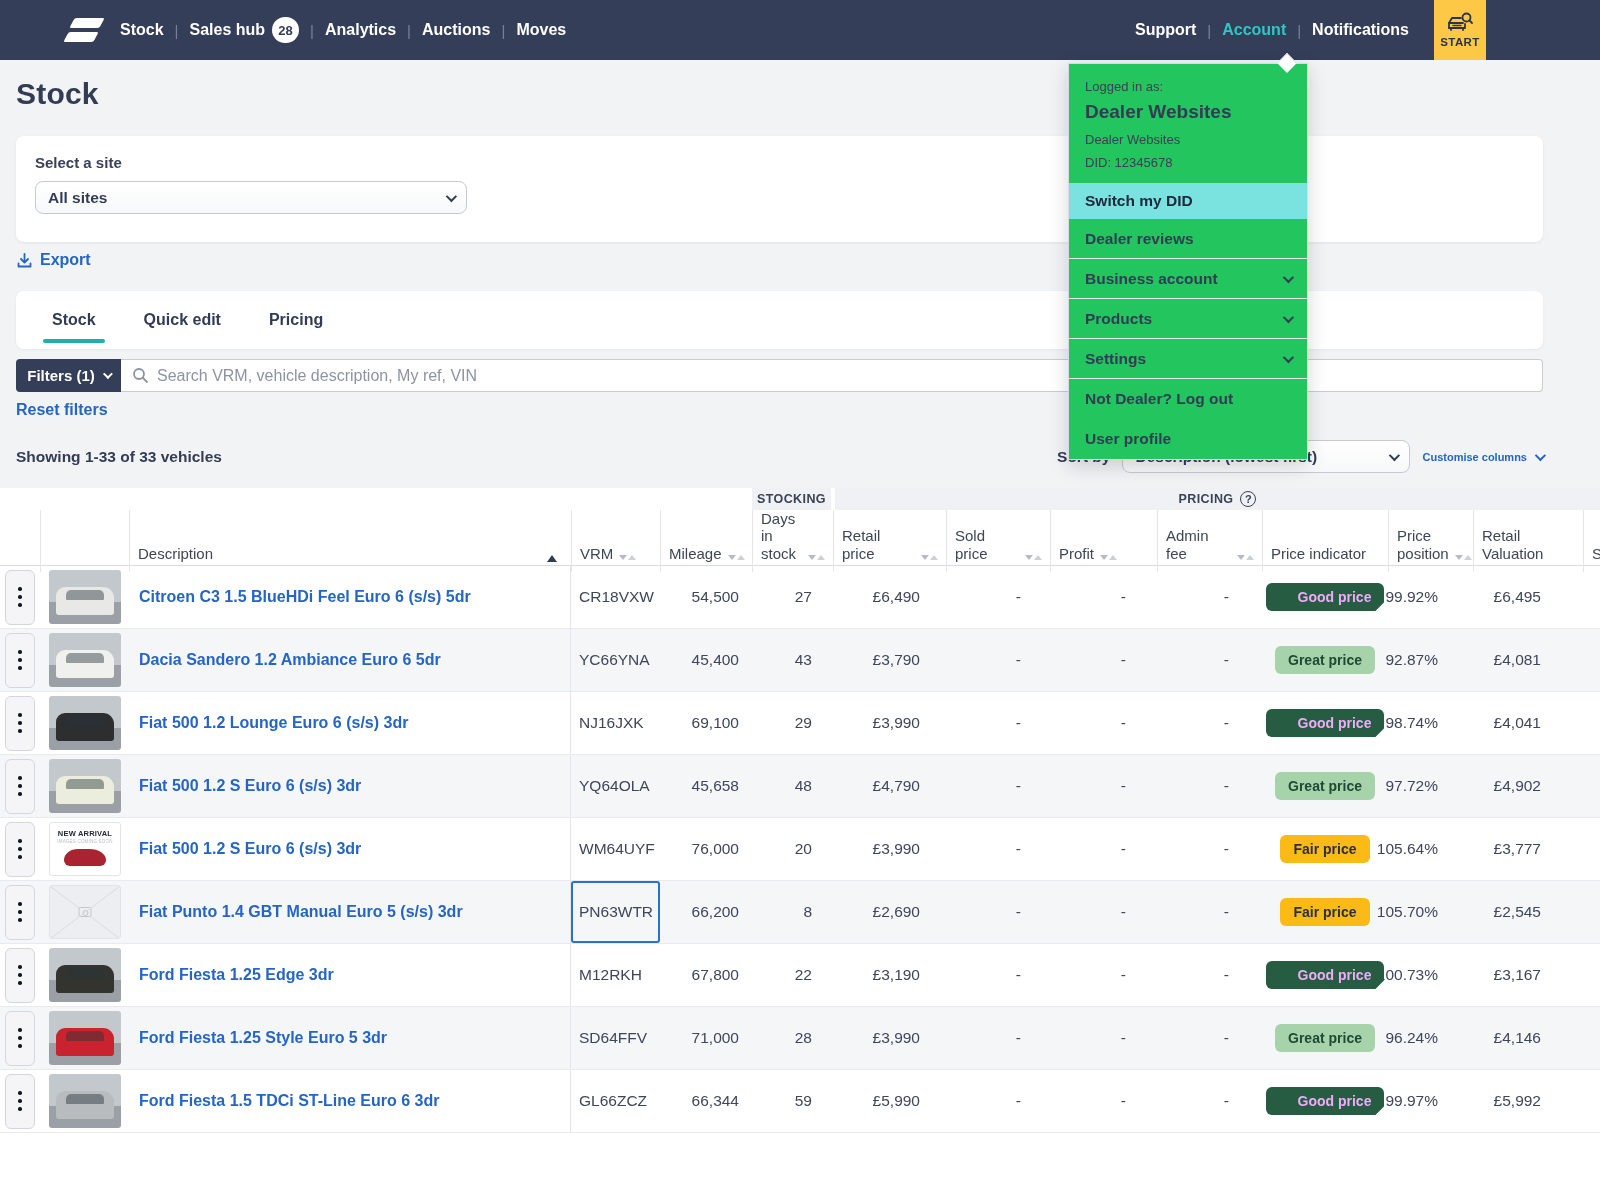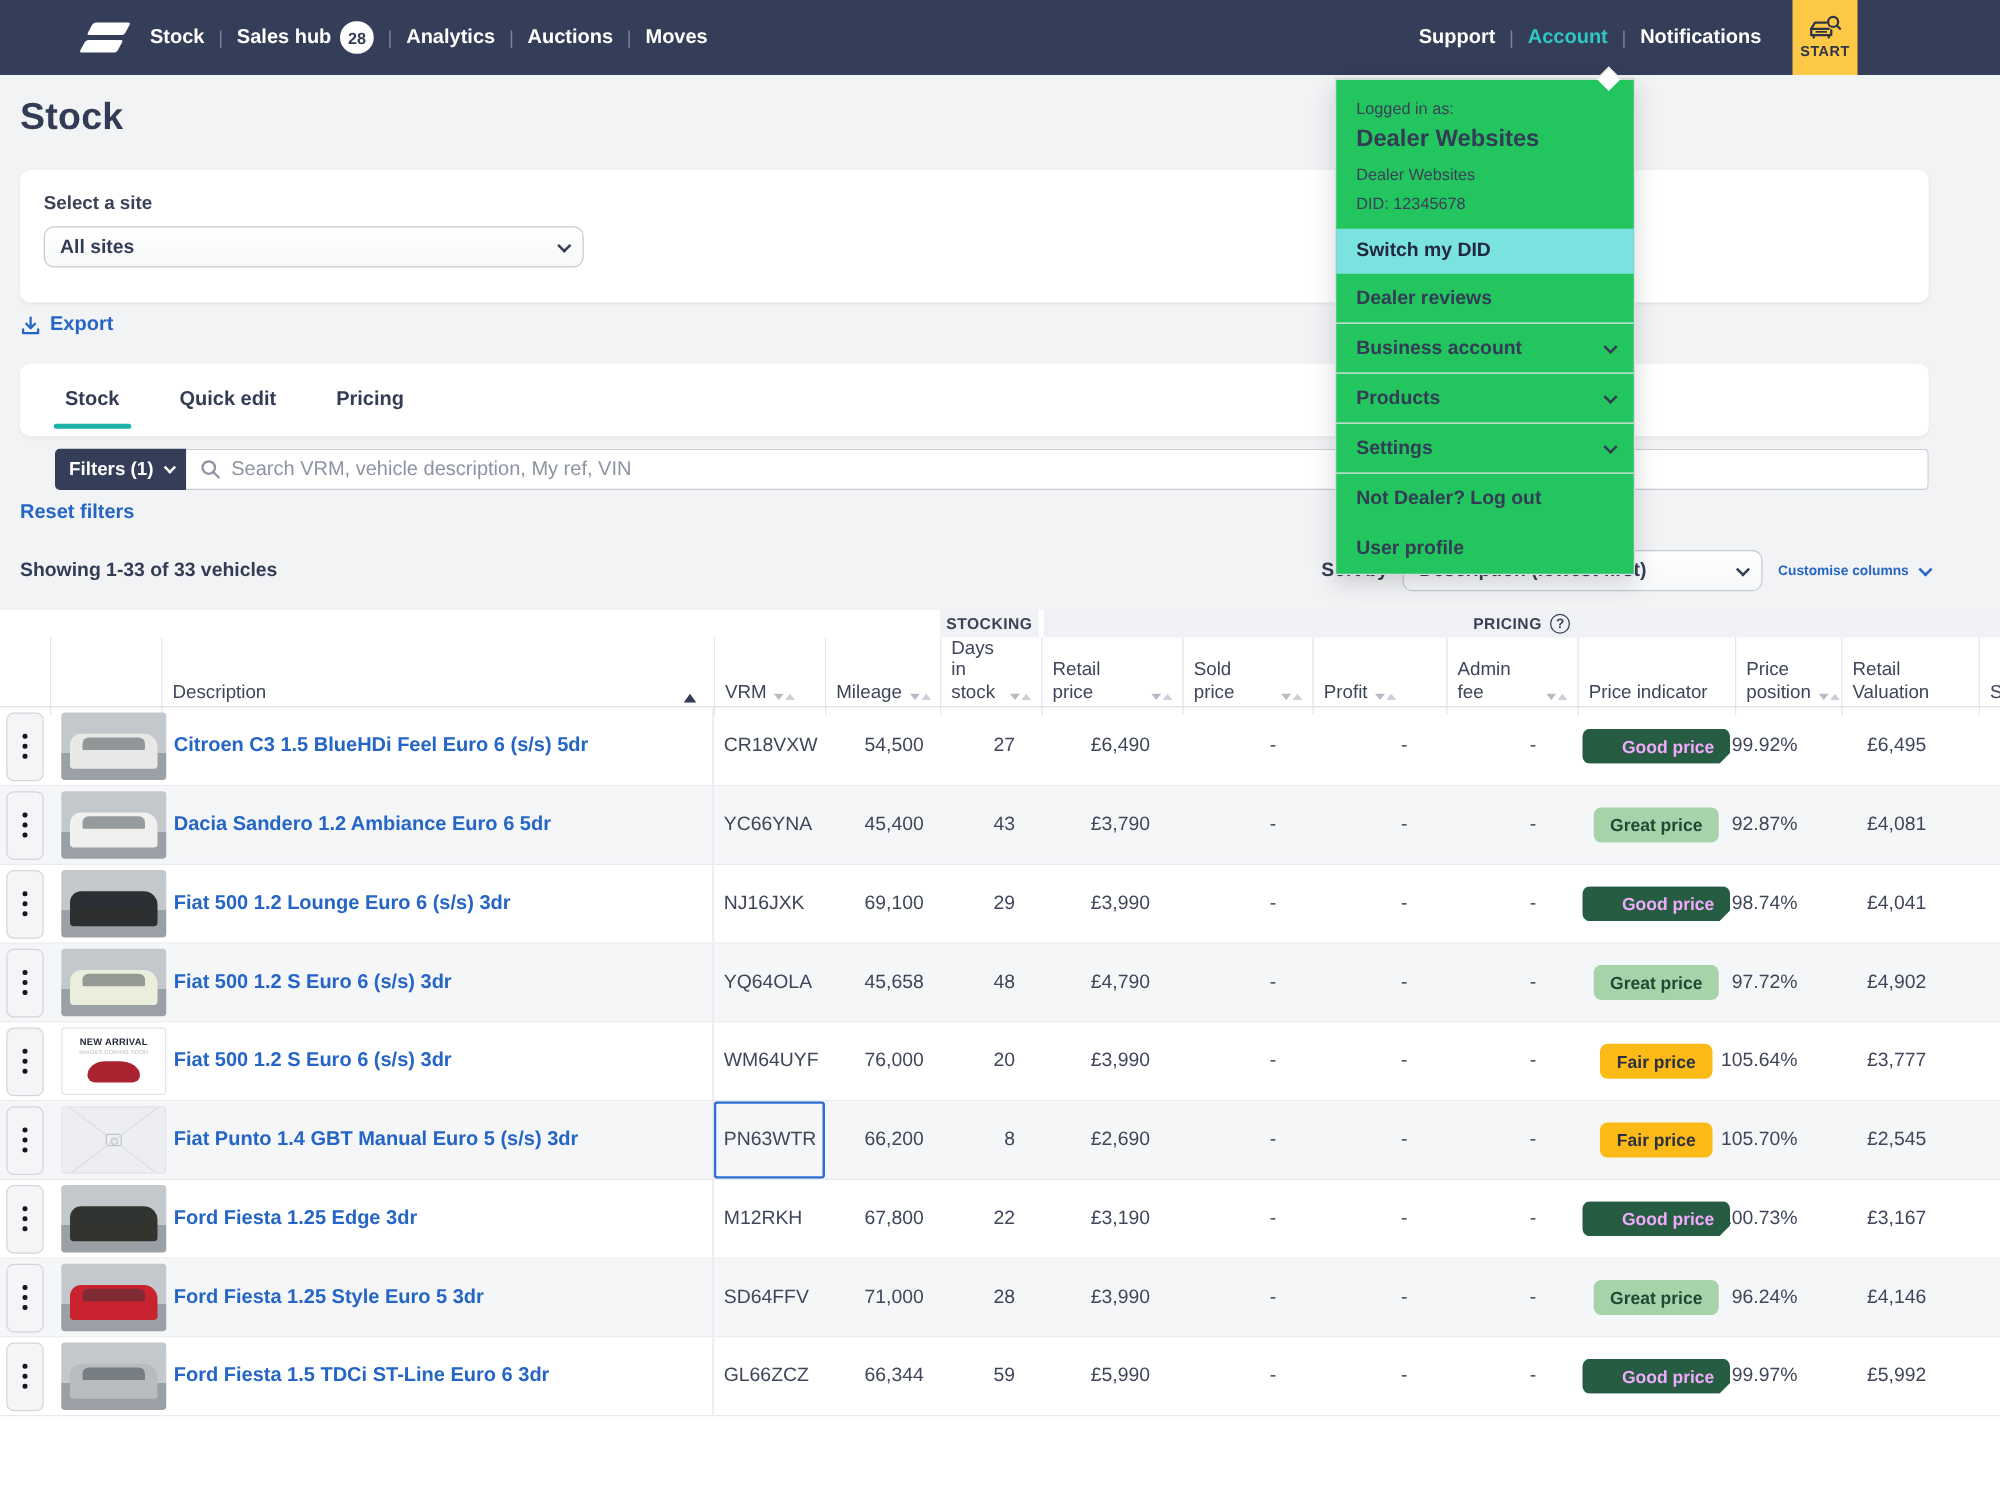--- a/index.html
+++ b/index.html
@@ -32,21 +32,21 @@
   .page-title{font-size:30px;font-weight:800;color:#333c55;margin-top:17px;letter-spacing:.2px;}
   .site-card{background:#fff;border-radius:8px;box-shadow:0 1px 3px rgba(40,45,60,.08);margin-top:25px;height:106px;padding:18px 19px;}
   .field-label{font-size:15px;font-weight:700;color:#3a4158;}
   .select{margin-top:10px;height:33px;width:432px;background:linear-gradient(#fff,#f7f8f9);border:1px solid #c7cad2;border-radius:8px;display:flex;align-items:center;justify-content:space-between;padding:0 12px;font-size:15.5px;font-weight:600;color:#333c55;cursor:pointer;}
   .chev{width:8px;height:8px;border-right:2.2px solid currentColor;border-bottom:2.2px solid currentColor;transform:rotate(45deg) translateY(-2px);flex:none;}
   .export-row{margin-top:9px;display:flex;align-items:center;gap:7px;color:var(--link);font-size:16px;font-weight:600;cursor:pointer;width:max-content;}
   .tabsbar{margin-top:22px;background:#fff;border-radius:8px;height:58px;display:flex;align-items:stretch;padding-left:27px;gap:30px;box-shadow:0 1px 3px rgba(40,45,60,.06);}
   .tab{display:flex;align-items:center;font-size:16px;font-weight:600;color:#333c55;position:relative;cursor:pointer;padding:0 9px;}
   .tab.active::after{content:"";position:absolute;left:0;right:0;bottom:6px;height:4px;background:var(--tabteal);border-radius:2px;}
   .filterbar{margin-top:10px;display:flex;height:33px;}
-  .filters-btn{width:105px;background:var(--navy);color:#fff;border:none;border-radius:4px 0 0 4px;font-size:15px;font-weight:700;display:flex;align-items:center;justify-content:center;gap:8px;cursor:pointer;margin-left:28px;}
+  .filters-btn{width:105px;background:var(--navy);color:#fff;border:none;border-radius:4px 0 0 4px;font-size:15px;font-weight:700;display:flex;align-items:center;justify-content:center;gap:8px;cursor:pointer;}
   .filters-btn .chev{border-color:#fff;width:7px;height:7px;}
   .searchbox{flex:1;background:#fff;border:1px solid #c9ccd4;border-left:none;border-radius:0 4px 4px 0;display:flex;align-items:center;padding:0 11px;gap:8px;}
   .searchbox input{flex:1;border:none;outline:none;font-size:16px;color:#4d7c0f;background:transparent;}
   .searchbox input::placeholder{color:#8e93a3;}
   .reset-link{display:inline-block;margin-top:9px;color:var(--link);font-size:16px;font-weight:600;cursor:pointer;}
   .listmeta{margin-top:21px;display:flex;align-items:center;justify-content:space-between;}
   .showing{font-size:15.5px;font-weight:600;color:#333c55;}
   .sortgroup{display:flex;align-items:center;gap:12px;}
   .sort-label{font-size:15.5px;font-weight:600;color:#333c55;}
   .sort-select{width:288px;margin-top:0;}
@@ -72,21 +72,21 @@
   .tri.active-up{border-left:5px solid transparent;border-right:5px solid transparent;border-bottom:7px solid #333c55;}
   .h-cut{overflow:hidden;white-space:nowrap;}
 
   .trow{display:grid;grid-template-columns:var(--cols);height:63px;border-bottom:1px solid #e9eaee;background:#fff;}
   .trow:nth-child(even){background:#f5f6f8;}
   .cell{display:flex;align-items:center;height:100%;}
   .c-kebab{justify-content:center;}
   .kebab{width:30px;height:55px;background:#f5f5f7;border:1px solid #d4d6db;border-radius:6px;display:flex;flex-direction:column;align-items:center;justify-content:center;gap:4.5px;cursor:pointer;}
   .kebab .dot{width:3.5px;height:3.5px;border-radius:50%;background:#15181f;}
   .c-img{padding-left:9px;cursor:pointer;}
-  .thumb{width:84px;height:54px;border-radius:3px;position:relative;overflow:hidden;flex:none;}
+  .thumb{width:72px;height:54px;border-radius:3px;position:relative;overflow:hidden;flex:none;}
   .thumb-photo{background:linear-gradient(#c3c8cd 0 60%,#9ba0a6 60% 100%);}
   .thumb-photo .car{position:absolute;left:7px;right:7px;bottom:9px;height:28px;border-radius:9px 11px 3px 3px;}
   .thumb-photo .car::before{content:"";position:absolute;top:3px;left:10px;right:10px;height:10px;background:rgba(40,50,60,.45);border-radius:5px 5px 1px 1px;}
   .thumb-new{background:#fff;border:1px solid #e3e4e8;display:flex;flex-direction:column;align-items:center;padding-top:6px;}
   .na-title{font-size:7.5px;font-weight:800;color:#22283a;letter-spacing:.2px;}
   .na-sub{font-size:4.5px;color:#b9bcc6;margin-top:1px;letter-spacing:.2px;}
   .na-car{margin-top:5px;width:42px;height:17px;background:#a92430;border-radius:46% 54% 8px 8px/90% 90% 8px 8px;}
   .thumb-placeholder{background:#edeef1;border:1px solid #e2e3e7;}
   .thumb-placeholder::before,.thumb-placeholder::after{content:"";position:absolute;left:-12px;right:-12px;top:50%;height:1px;background:#dcdee3;}
   .thumb-placeholder::before{transform:rotate(37deg);}

